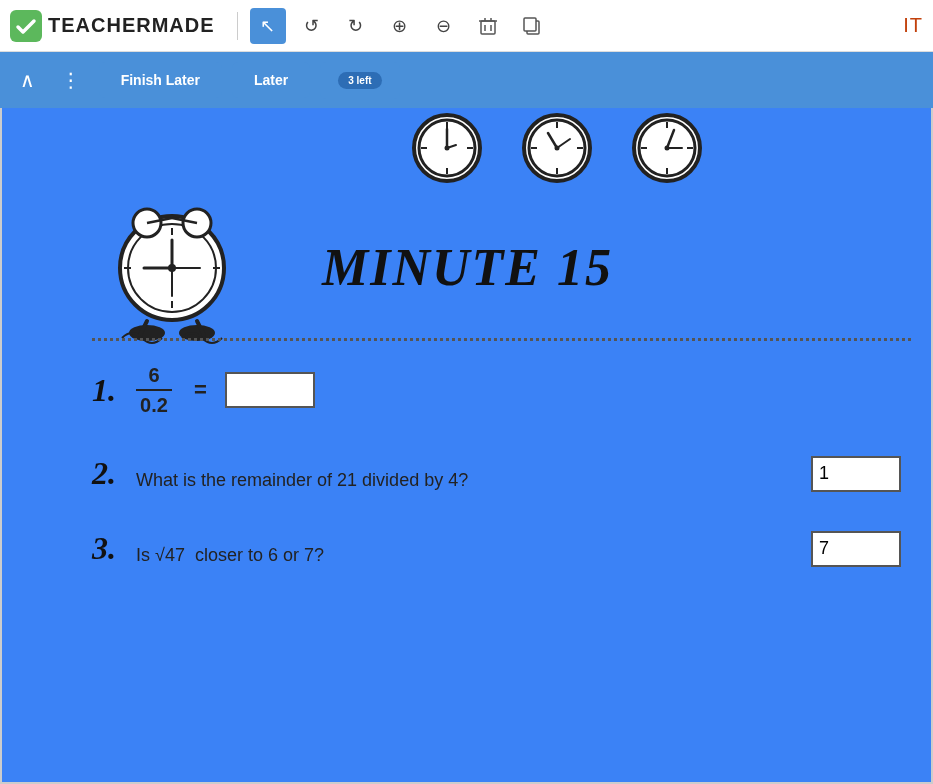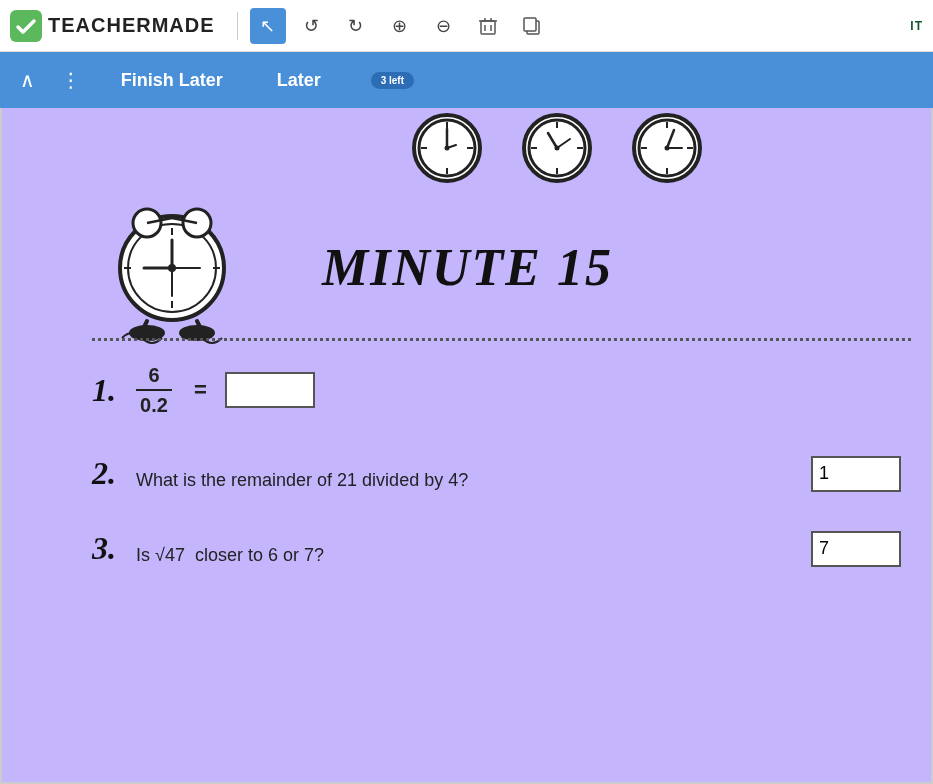--- a/index.html
+++ b/index.html
@@ -78,21 +78,21 @@
       color: #fff;
       font-size: 20px;
       cursor: pointer;
       padding: 4px 8px;
     }
     .action-btn {
       background: #4a90d9;
       color: #fff;
       border: none;
       padding: 10px 22px;
-      font-size: 18px;
+      font-size: 14px;
       font-weight: 600;
       border-radius: 6px;
       cursor: pointer;
       transition: background 0.2s;
     }
     .check-answers-btn {
       display: flex;
       align-items: center;
       gap: 8px;
       background: #4a90d9;
@@ -108,21 +108,21 @@
       background: #2d6db5;
       color: #fff;
       font-size: 10px;
       font-weight: 700;
       padding: 3px 10px;
       border-radius: 12px;
     }
 
     
     .content-area {
-      background: #c4b5fd;
+      background: #3b82f6;
       margin: 0 0 0 0;
       border: 2px solid #ccc;
       border-top: none;
       min-height: 676px;
       position: relative;
       overflow: hidden;
       padding-left: 20px;
     }
 
     
@@ -262,21 +262,21 @@
       <line x1="7" y1="9" x2="7" y2="15" stroke="#555" stroke-width="1.5"></line>
       <line x1="13" y1="9" x2="13" y2="15" stroke="#555" stroke-width="1.5"></line>
     </svg>
   </button>
   <button class="tool-btn" title="Copy">
     <svg width="20" height="20" viewBox="0 0 20 20">
       <rect x="5" y="5" width="12" height="13" rx="1" fill="none" stroke="#555" stroke-width="1.5"></rect>
       <rect x="2" y="2" width="12" height="13" rx="1" fill="#fff" stroke="#555" stroke-width="1.5"></rect>
     </svg>
   </button>
-  <span style="margin-left:auto; font-size:12px; font-weight:700; color:#14532d; letter-spacing:1px;">IT</span>
+  <span style="margin-left:auto; font-size:20px; font-weight:400; color:#c2410c; letter-spacing:1px;">IT</span>
 </div>
 
 <div class="action-bar">
   <button class="collapse-btn">
     <span>∧</span>
   </button>
   <button class="dots-btn">
     <span>⋮</span>
   </button>
   <button class="action-btn">Finish Later</button>

